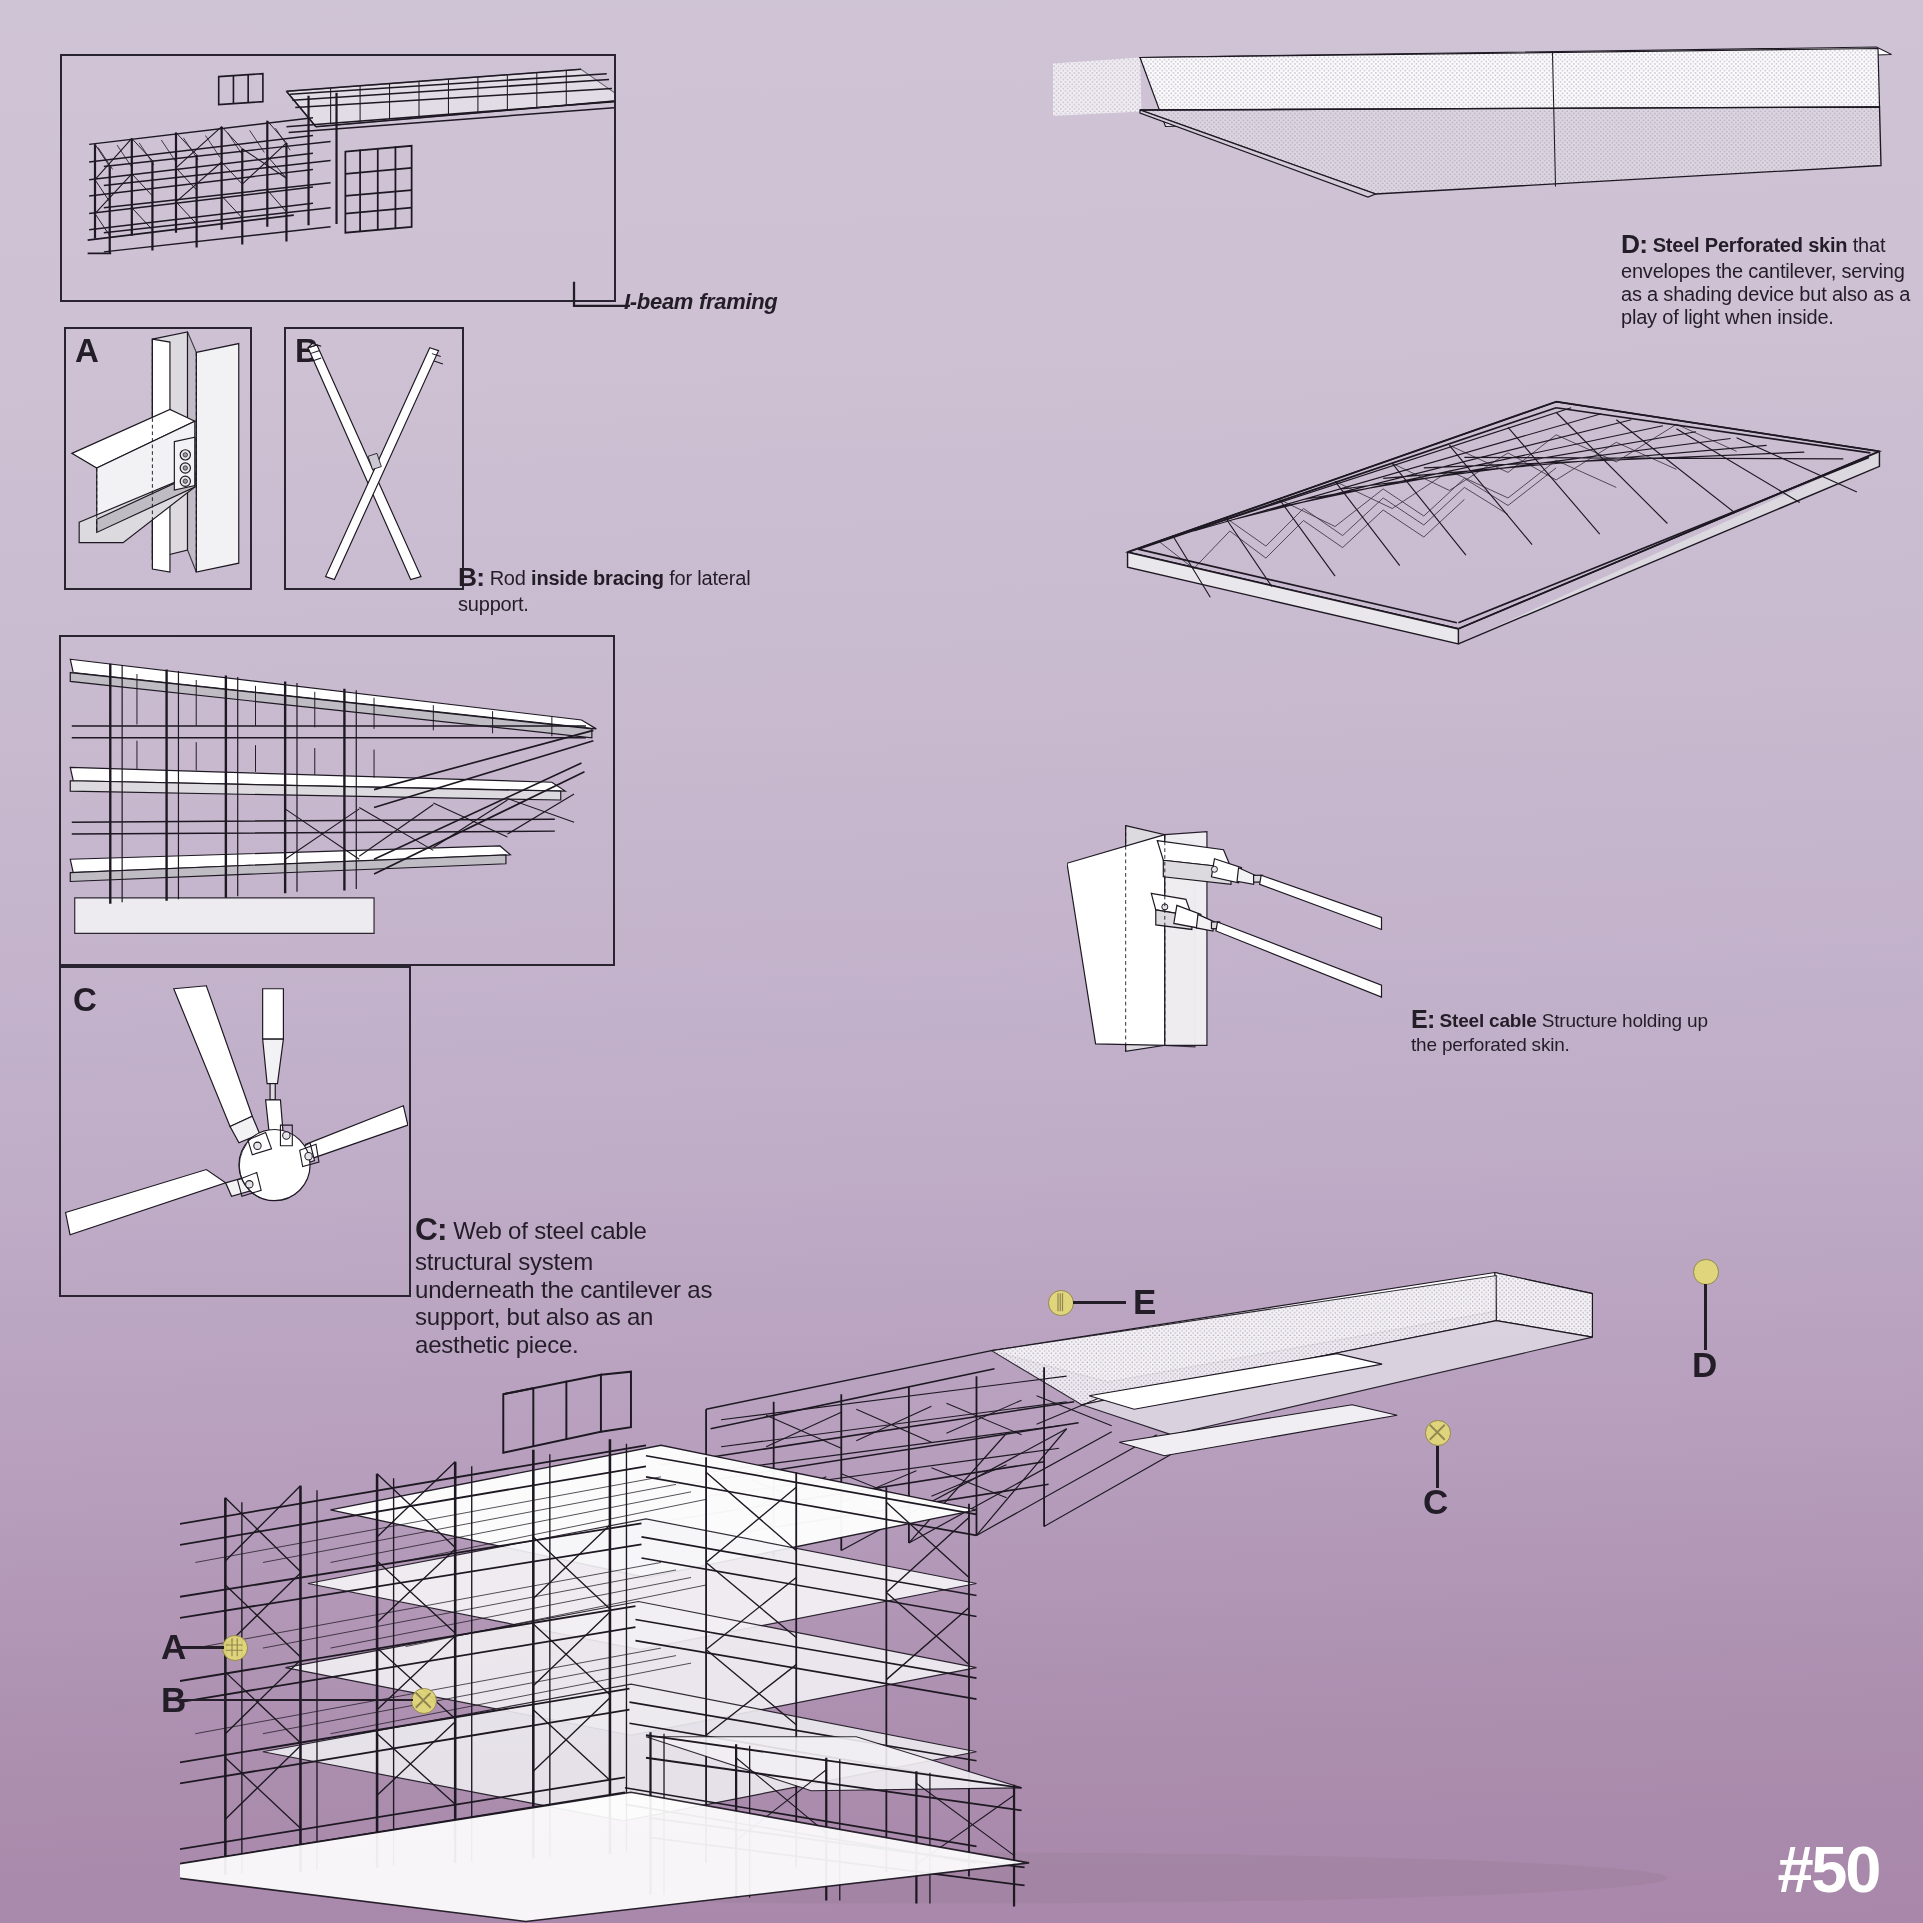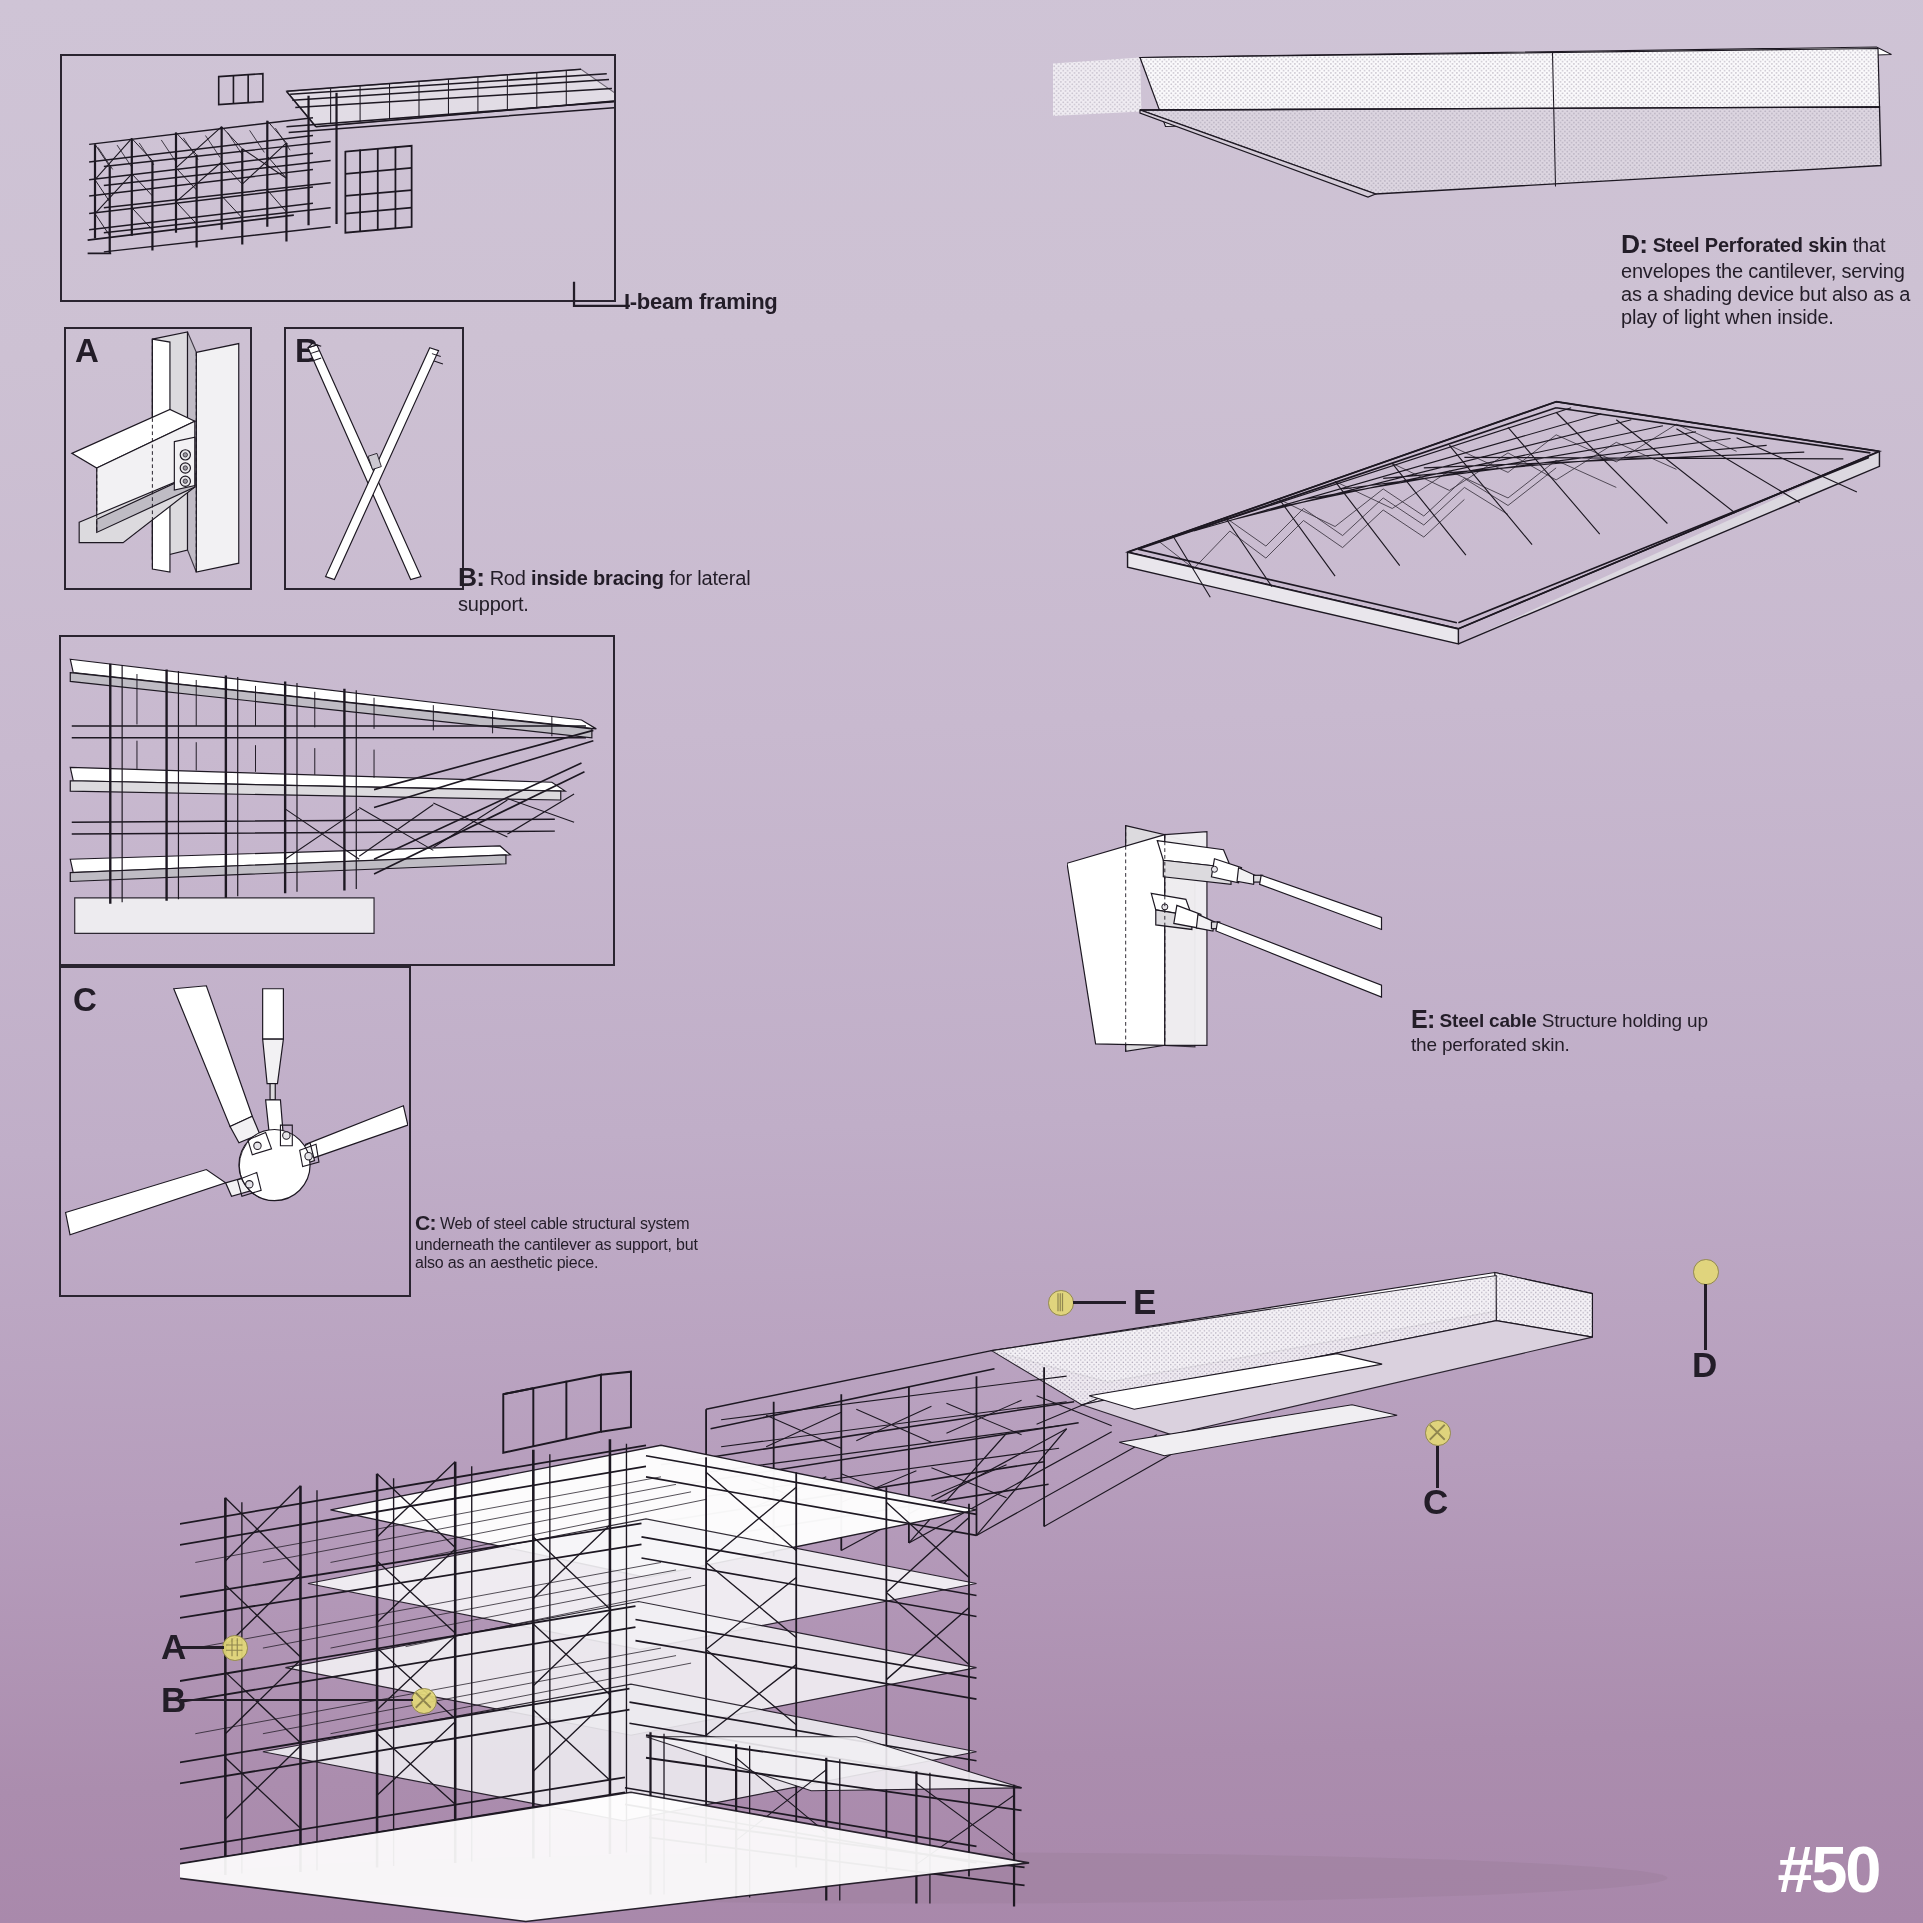--- a/index.html
+++ b/index.html
@@ -157,21 +157,21 @@
         <g stroke-width="2.4">
           <path d="M30 250 L310 216 M30 268 L62 268"></path>
         </g>
       </g>
     </svg>
   </div>
 
   <svg class="caption-bracket" style="position:absolute; left:571px; top:280px;" width="68" height="32" viewBox="0 0 90 42">
     <path d="M4 2 L4 34 L78 34" stroke="#231d28" stroke-width="3" fill="none"></path>
   </svg>
-  <div class="caption" style="left:624px; top:289px; font-size:22px;">I-beam framing</div>
+  <div class="caption" style="left:624px; top:289px; font-size:22px;font-style:italic;">I-beam framing</div>
 
   <div class="panel" style="left:64px; top:327px; width:188px; height:263px;">
     <div class="panel-letter" style="left:9px; top:4.5px; font-size:33px;">A</div>
     <svg viewBox="0 0 250 350" width="183" height="259" style="position:absolute; left:0; top:0;">
 
       <polygon class="face-m" points="118,12 166,2 166,300 118,312"></polygon>
 
       <polygon class="face-w" points="118,12 142,16 142,330 118,326"></polygon>
 
       <polygon class="face-l" points="178,30 236,18 236,318 178,330"></polygon>
@@ -303,21 +303,21 @@
 
       <g>
         <circle cx="265" cy="240" r="5" fill="#e6e4e9" stroke="#1d1822" stroke-width="1.4"></circle>
         <circle cx="304" cy="226" r="5" fill="#e6e4e9" stroke="#1d1822" stroke-width="1.4"></circle>
         <circle cx="334" cy="254" r="5" fill="#e6e4e9" stroke="#1d1822" stroke-width="1.4"></circle>
         <circle cx="254" cy="292" r="5" fill="#e6e4e9" stroke="#1d1822" stroke-width="1.4"></circle>
       </g>
     </svg>
   </div>
 
-  <div class="note" style="left:415px; top:1211px; width:301px; font-size:16px;">
+  <div class="note" style="left:415px; top:1211px; width:301px; font-size:24px;">
     <span class="tag">C</span><span class="tag">:</span>
     <span>Web of steel cable structural system underneath the cantilever as support, but also as an aesthetic piece.</span>
   </div>
 
   <svg style="position:absolute; left:1052px; top:38px;" width="842" height="195" viewBox="0 0 1120 260">
     <defs>
       <pattern id="perf" width="6" height="6" patternUnits="userSpaceOnUse">
         <rect width="6" height="6" fill="#fbfafc"></rect>
         <circle cx="1.6" cy="1.6" r="1.05" fill="#b9b4c0"></circle>
         <circle cx="4.6" cy="4.6" r="1.05" fill="#b9b4c0"></circle>

